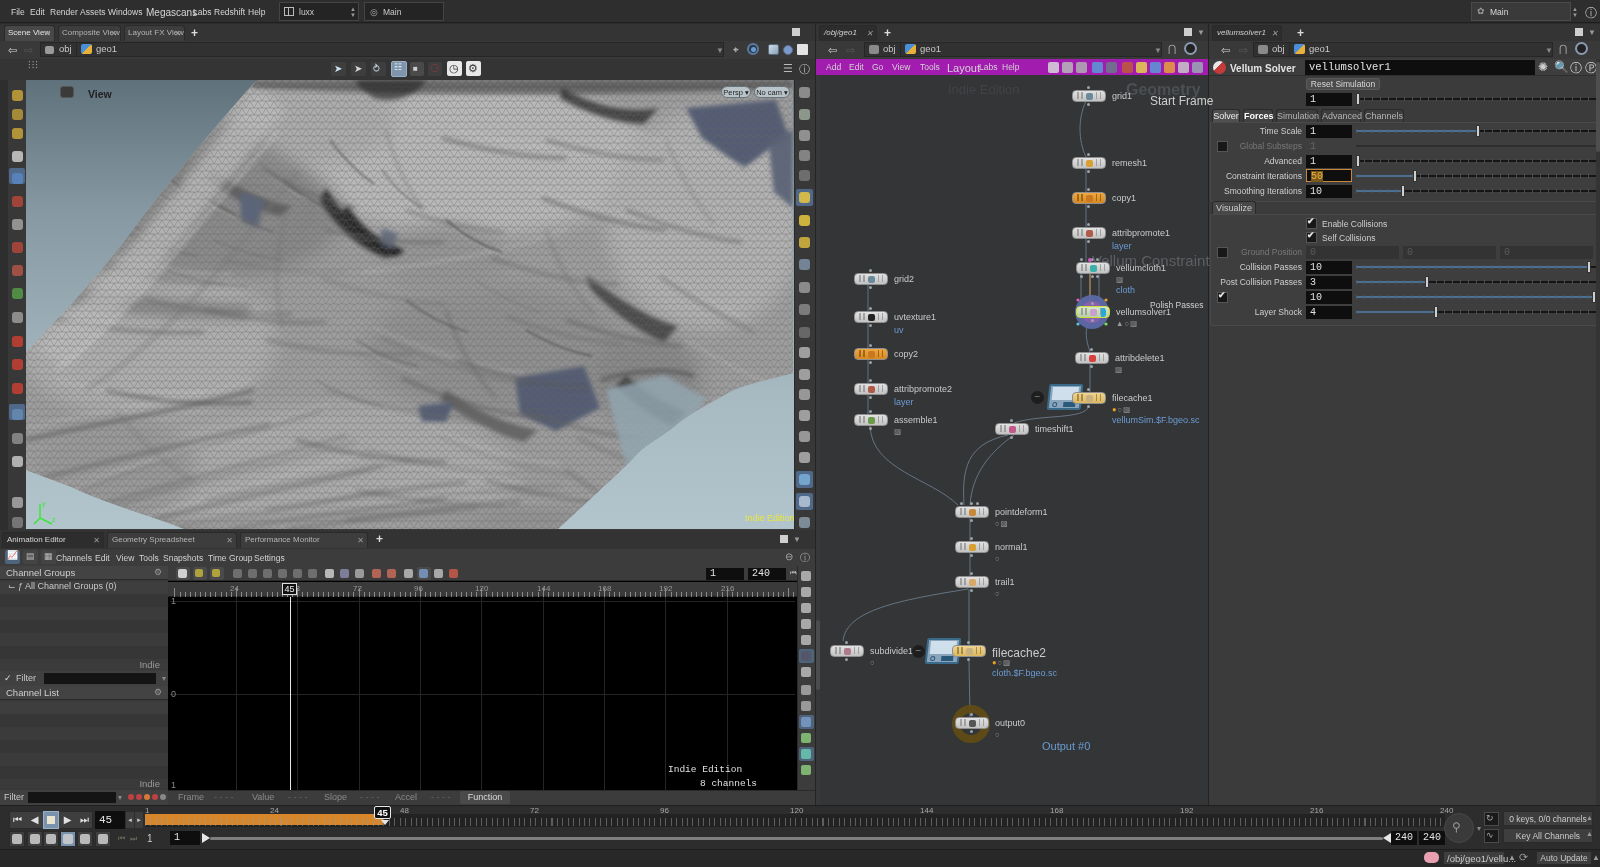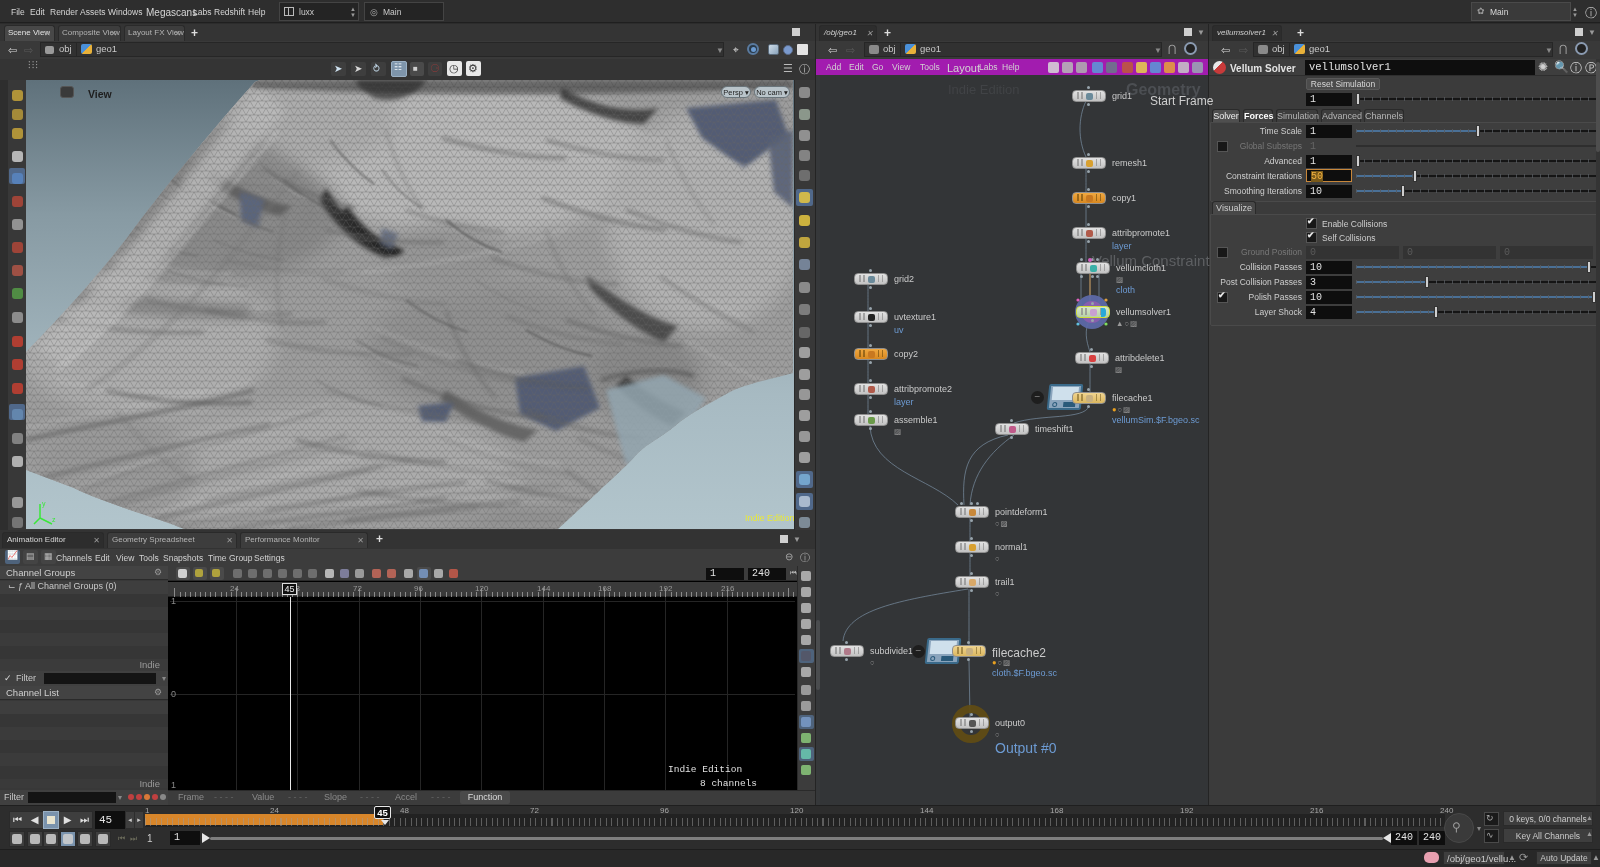--- a/index.html
+++ b/index.html
@@ -920,21 +920,21 @@
     <span style="position:absolute;left:4px;top:1px;width:1.5px;height:7px;background:#8a8a8a;opacity:.7"></span>
     <span style="position:absolute;left:8px;top:1px;width:1.5px;height:7px;background:#8a8a8a;opacity:.7"></span>
     <span style="position:absolute;left:13px;top:2px;width:7px;height:7px;border-radius:2px;background:#555"></span>
     <span style="position:absolute;right:8px;top:1px;width:1.5px;height:7px;background:#8a8a8a;opacity:.7"></span>
     <span style="position:absolute;right:4px;top:1px;width:1.5px;height:7px;background:#8a8a8a;opacity:.7"></span>
   </div>
 <div class="abs" style="left:970px;top:713px;width:3px;height:3px;border-radius:50%;background:#98a4ac"></div>
 <div class="abs" style="left:970px;top:730px;width:3px;height:3px;border-radius:50%;background:#98a4ac"></div>
 <div class="abs" style="left:995px;top:718px;font-size:9px;color:#cacaca">output0</div>
 <div class="abs" style="left:995px;top:730px;font-size:7.5px;color:#9a9a9a;letter-spacing:1px">○</div>
-<div class="abs" style="left:995px;top:740px;font-size:14px;color:#6d9bd3">Output #0</div>
+<div class="abs" style="left:1042px;top:740px;font-size:11px;color:#6d9bd3">Output #0</div>
 <div class="abs" style="left:960px;top:502px;width:3px;height:3px;border-radius:50%;background:#98a4ac"></div>
 <div class="abs" style="left:1080px;top:258px;width:3px;height:3px;border-radius:50%;background:#98a4ac"></div>
 <div class="abs" style="left:1080px;top:275px;width:3px;height:3px;border-radius:50%;background:#98a4ac"></div>
 <div class="abs" style="left:976px;top:502px;width:3px;height:3px;border-radius:50%;background:#98a4ac"></div>
 <div class="abs" style="left:1096px;top:258px;width:3px;height:3px;border-radius:50%;background:#98a4ac"></div>
 <div class="abs" style="left:1096px;top:275px;width:3px;height:3px;border-radius:50%;background:#98a4ac"></div>
 <div class="abs" style="left:1088px;top:258px;width:4px;height:4px;border-radius:50%;background:#d060c0"></div>
 <div class="abs" style="left:1048px;top:384px;width:34px;height:26px;background:#8aa4bc;border:2px solid #3a6a8a;border-radius:2px;transform:skewX(-6deg);z-index:1">
     <span style="position:absolute;left:2px;top:1px;right:2px;bottom:8px;background:#cfe0ec;display:block"></span>
     <span style="position:absolute;left:3px;bottom:1px;width:5px;height:5px;border:1px solid #2a5a7a;border-radius:50%;display:block"></span>
@@ -1039,21 +1039,21 @@
 <div class="abs" style="left:1587px;top:261px;width:4px;height:12px;background:#cfcfcf;border:1px solid #333"></div>
 <div class="abs" style="left:1150px;top:277px;width:152px;text-align:right;font-size:8.5px;color:#cfcfcf">Post Collision Passes</div>
 <div class="abs mono" style="left:1306px;top:276px;width:46px;height:13px;background:#0e0e0e;color:#e4e4e4;font-size:10px;line-height:13px;padding-left:4px;">3</div>
 <div class="abs" style="left:1356px;top:281px;width:240px;height:2px;background:#151515"></div>
 <div class="abs" style="left:1356px;top:281px;width:69px;height:2px;background:#4a7096"></div>
 <div class="abs" style="left:1356px;top:280px;width:240px;height:4px;background:repeating-linear-gradient(90deg,#55595e 0 1px,transparent 1px 8px);opacity:.8"></div>
 <div class="abs" style="left:1425px;top:276px;width:4px;height:12px;background:#cfcfcf;border:1px solid #333"></div>
 <div class="abs chk" style="left:1217px;top:292px">
     <span style="position:absolute;left:0px;top:-3px;color:#e8e8e8;font-size:9px;font-weight:bold">✔</span>
   </div>
-<div class="abs" style="left:1150px;top:292px;width:152px;text-align:right;font-size:8.5px;color:#cfcfcf">Polish Passes</div>
+<div class="abs" style="left:1150px;top:300px;width:152px;font-size:8.5px;color:#cfcfcf">Polish Passes</div>
 <div class="abs mono" style="left:1306px;top:291px;width:46px;height:13px;background:#0e0e0e;color:#e4e4e4;font-size:10px;line-height:13px;padding-left:4px;">10</div>
 <div class="abs" style="left:1356px;top:296px;width:240px;height:2px;background:#151515"></div>
 <div class="abs" style="left:1356px;top:296px;width:236px;height:2px;background:#4a7096"></div>
 <div class="abs" style="left:1356px;top:295px;width:240px;height:4px;background:repeating-linear-gradient(90deg,#55595e 0 1px,transparent 1px 8px);opacity:.8"></div>
 <div class="abs" style="left:1592px;top:291px;width:4px;height:12px;background:#cfcfcf;border:1px solid #333"></div>
 <div class="abs" style="left:1150px;top:307px;width:152px;text-align:right;font-size:8.5px;color:#cfcfcf">Layer Shock</div>
 <div class="abs mono" style="left:1306px;top:306px;width:46px;height:13px;background:#0e0e0e;color:#e4e4e4;font-size:10px;line-height:13px;padding-left:4px;">4</div>
 <div class="abs" style="left:1356px;top:311px;width:240px;height:2px;background:#151515"></div>
 <div class="abs" style="left:1356px;top:311px;width:78px;height:2px;background:#4a7096"></div>
 <div class="abs" style="left:1356px;top:310px;width:240px;height:4px;background:repeating-linear-gradient(90deg,#55595e 0 1px,transparent 1px 8px);opacity:.8"></div>

